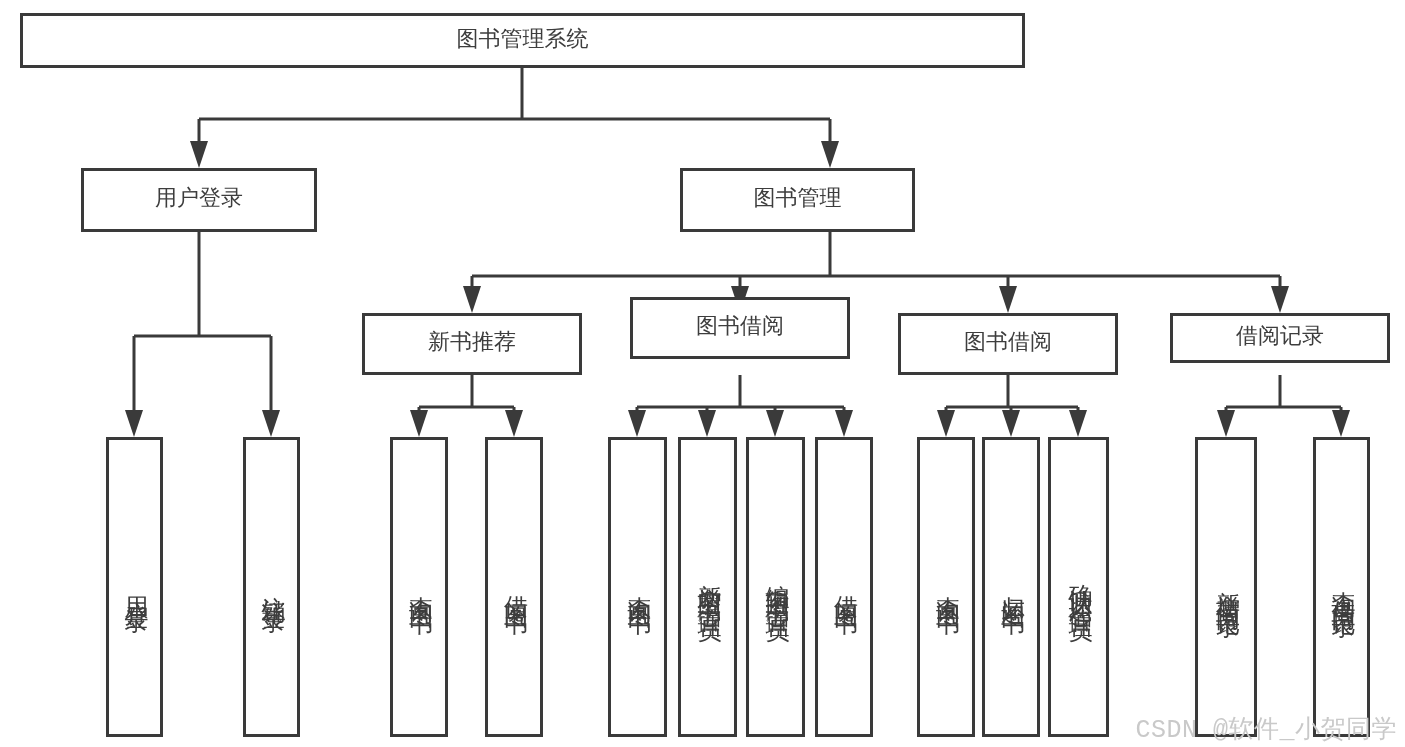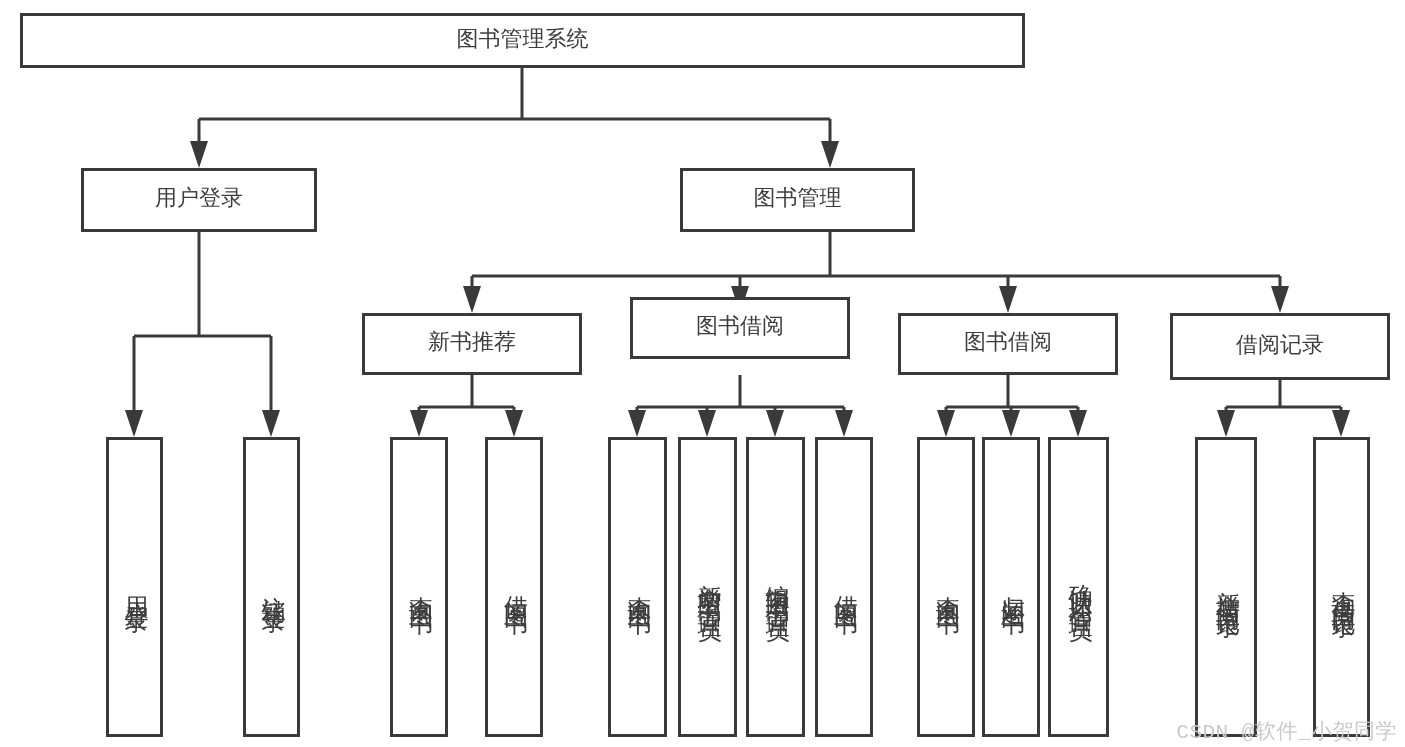--- a/index.html
+++ b/index.html
@@ -32,21 +32,21 @@
   .v {
     writing-mode: vertical-rl;
     text-orientation: mixed;
     font-size: 24px;
     letter-spacing: 5px;
   }
   .watermark {
     position: absolute;
     right: 8px;
     bottom: 2px;
-    font-size: 21px;
+    font-size: 25px;
     letter-spacing: 0.5px;
     color: var(--watermark, #c9c9c9);
     white-space: nowrap;
   }
 </style>
 </head>
 <body>
 
 <div class="canvas" style="--line: #3a3a3a; --text: #3d3d3d; --box-background: #ffffff; --watermark: #c9c9c9;">
 
@@ -82,21 +82,21 @@
   </svg>
 
   <div class="node h" style="left:20px; top:13px; width:1005px; height:55px;">图书管理系统</div>
 
   <div class="node h" style="left:81px; top:168px; width:236px; height:64px;">用户登录</div>
   <div class="node h" style="left:680px; top:168px; width:235px; height:64px;">图书管理</div>
 
   <div class="node h" style="left:362px; top:313px; width:220px; height:62px;text-align:center;">新书推荐</div>
   <div class="node h" style="left:630px; top:297px; width:220px; height:62px;">图书借阅</div>
   <div class="node h" style="left:898px; top:313px; width:220px; height:62px;">图书借阅</div>
-  <div class="node h" style="left:1170px; top:313px; width:220px; height:67px;">借阅记录</div>
+  <div class="node h" style="left:1170px; top:313px; width:220px; height:50px;">借阅记录</div>
 
   <div class="node v" style="left:106px; top:437px; width:57px; height:300px;">用户登录</div>
   <div class="node v" style="left:243px; top:437px; width:57px; height:300px;">注销登录</div>
 
   <div class="node v" style="left:390px; top:437px; width:58px; height:300px;">查询图书</div>
   <div class="node v" style="left:485px; top:437px; width:58px; height:300px;">借阅图书</div>
 
   <div class="node v" style="left:608px; top:437px; width:59px; height:300px;">查询图书</div>
   <div class="node v" style="left:678px; top:437px; width:59px; height:300px;">新增图书（管理员）</div>
   <div class="node v" style="left:746px; top:437px; width:59px; height:300px;">编辑图书（管理员）</div>

